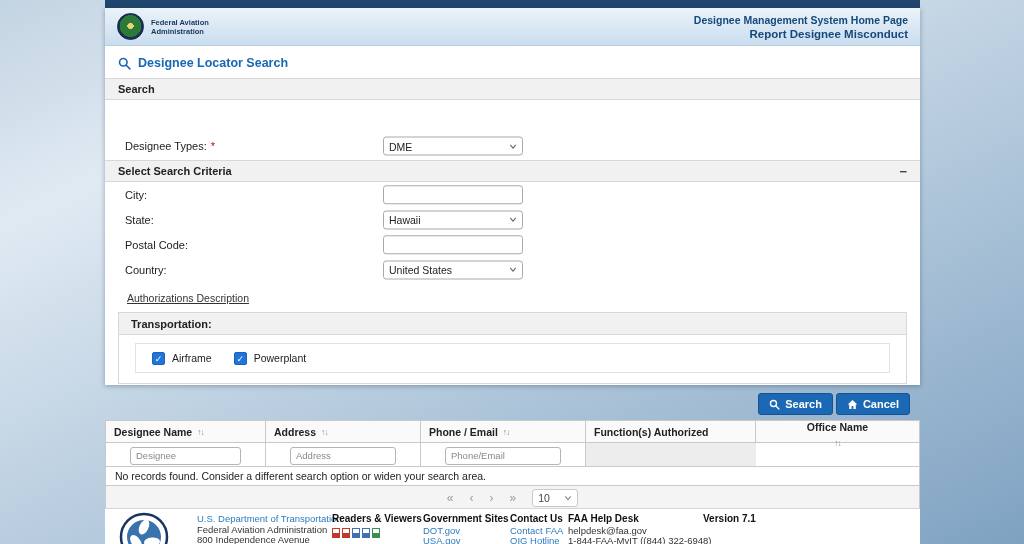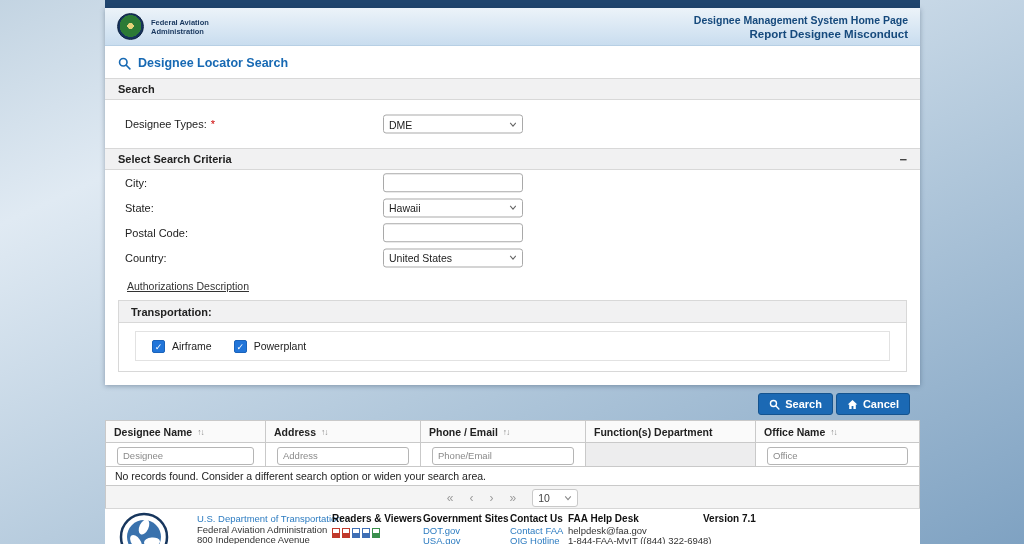--- a/index.html
+++ b/index.html
@@ -29,21 +29,21 @@
 
   .section-bar { height:22px; background:#f1f1f2; border-top:1px solid #d8d8d8; border-bottom:1px solid #d8d8d8;
                  display:flex; align-items:center; padding:0 13px; font-size:11px; font-weight:bold; color:#222; }
   .collapse-btn { margin-left:auto; color:#444; font-size:13px; line-height:1; cursor:pointer; }
 
   .form-row { position:relative; }
   .row-label { position:absolute; left:20px; top:50%; transform:translateY(-50%); font-size:11px; color:#222; }
   .req { color:#c00; margin-left:4px; font-size:11px; }
   .row-control { position:absolute; left:278px; top:50%; transform:translateY(-50%); }
 
-  .dt-row { height:48px; }
+  .dt-row { height:28px;margin-top:32px; }
   .opt-row { height:28px; }
   .field-row { height:25px;padding-left:24px; }
 
   .text-input { width:140px; height:19px; border:1px solid #a9a9a9; border-radius:3px; background:#fff;
                 font-family:"Liberation Sans",sans-serif; font-size:10.5px; padding:0 5px; color:#222; }
   .select { width:140px; height:19px; border:1px solid #a9a9a9; border-radius:3px; background:#fff;
             display:flex; align-items:center; padding:0 5px; font-size:10.5px; color:#222; cursor:pointer; }
   .select .sel-val { flex:1; }
   .chev { width:8px; height:8px; flex:0 0 auto; }
 
@@ -72,25 +72,25 @@
              gap:3px; padding-right:10px; }
   .btn { height:22px; background:#1b69b4; border:1px solid #14538f; border-radius:3px; color:#fff;
          font-size:11px; font-weight:bold; display:flex; align-items:center; gap:5px; padding:0 10px; cursor:pointer; }
   .btn svg { display:block; }
 
   
   .results { position:absolute; left:105px; top:420px; width:815px; background:#fff; border:1px solid #c9c9c9; }
   .thead { display:flex; height:22px; background:#fafafa; border-bottom:1px solid #c9c9c9; }
   .th { display:flex; align-items:center; gap:5px; padding:0 8px; font-size:10.5px; font-weight:bold; color:#222;
         border-right:1px solid #c9c9c9; }
-  .th:last-child { border-right:none; }
+  .th:last-child { border-right:none;flex-direction:column; }
   .sort-ic { color:#8c8c8c; font-size:8.5px; letter-spacing:-1px; cursor:pointer; }
   .c0{width:160px;} .c1{width:155px;} .c2{width:165px;} .c3{width:170px;} .c4{width:163px;}
   .filter-row { display:flex; height:24px; border-bottom:1px solid #c9c9c9; }
-  .fc { padding:2px 11px; border-right:1px solid #c9c9c9; }
+  .fc { padding:2px 24px; border-right:1px solid #c9c9c9; }
   .fc:last-child { border-right:none; }
   .fc.nofilter { background:#ededee; }
   .filter-input { width:100%; height:18px; border:1px solid #b5b5b5; border-radius:3px;
                   font-family:"Liberation Sans",sans-serif; font-size:9.5px; padding:0 5px; color:#222; }
   .filter-input::placeholder { color:#8a8a8a; }
   .msg-row { height:19px; display:flex; align-items:center; padding:0 9px; font-size:10.5px; color:#222;
              border-bottom:1px solid #c9c9c9; }
   .paginator { height:23px; background:#f4f4f4; display:flex; align-items:center; justify-content:center; gap:16px; }
   .pg-btn { color:#9c9c9c; font-size:12px; line-height:1; cursor:pointer; }
   .pg-select { width:46px; height:18px; background:#fff; border:1px solid #c9c9c9; border-radius:3px;
@@ -243,34 +243,33 @@
       </div>
       <div class="th c1">
         <span>Address</span>
         <span class="sort-ic">↑↓</span>
       </div>
       <div class="th c2">
         <span>Phone / Email</span>
         <span class="sort-ic">↑↓</span>
       </div>
       <div class="th c3">
-        <span>Function(s) Department</span>
+        <span>Function(s) Authorized</span>
       </div>
       <div class="th c4">
         <span>Office Name</span>
         <span class="sort-ic">↑↓</span>
       </div>
     </div>
 
     <div class="filter-row">
       <div class="fc c0"><input class="filter-input" placeholder="Designee" style=""></div>
       <div class="fc c1"><input class="filter-input" placeholder="Address" style=""></div>
       <div class="fc c2"><input class="filter-input" placeholder="Phone/Email" style=""></div>
       <div class="fc c3 nofilter"></div>
-      <div class="fc c4"><input class="filter-input" placeholder="Office" style=""></div>
     </div>
 
     <div class="msg-row">
       <span>No records found. Consider a different search option or widen your search area.</span>
     </div>
 
     <div class="paginator">
       <span class="pg-btn">«</span>
       <span class="pg-btn">‹</span>
       <span class="pg-btn">›</span>

